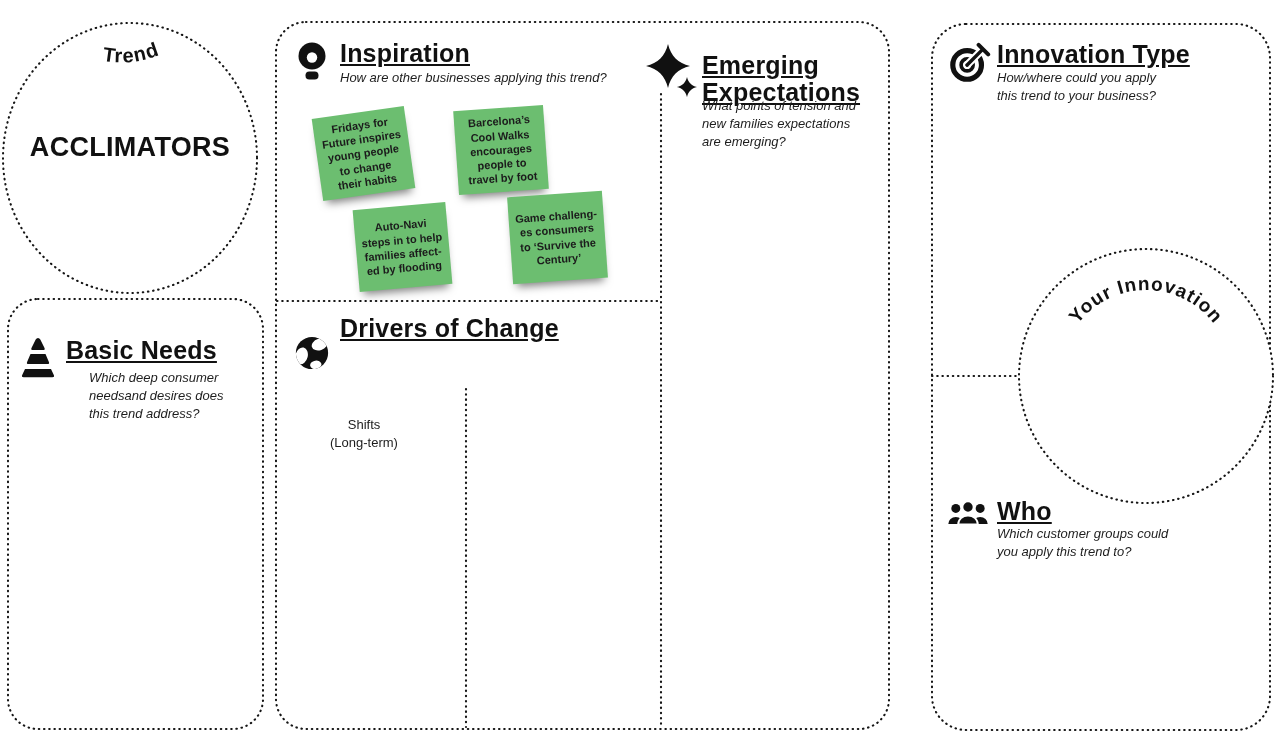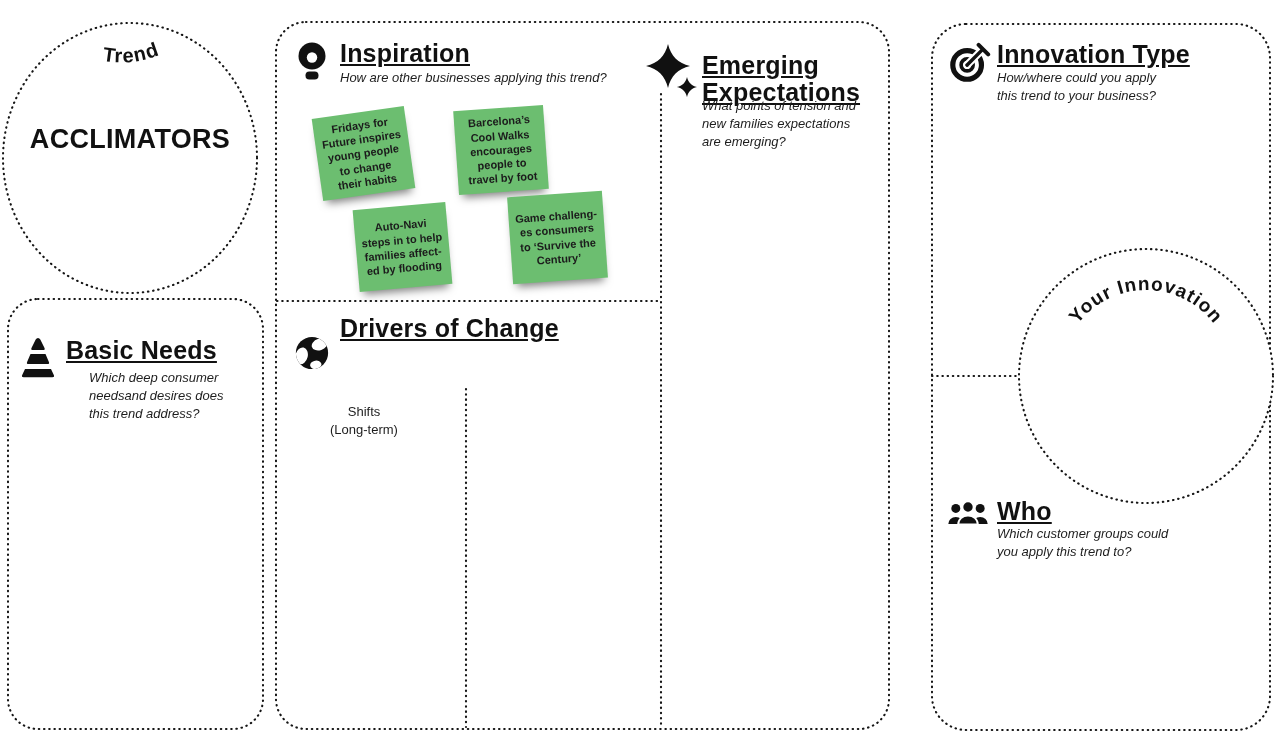--- a/index.html
+++ b/index.html
@@ -4,22 +4,22 @@
 <style>
   html,body{margin:0;padding:0;background:#fff;}
   .canvas{
     position:relative;width:1274px;height:733px;background:#fff;overflow:hidden;
     font-family:"Liberation Sans","DejaVu Sans",sans-serif;color:#161616;
   }
   .borders{position:absolute;left:0;top:0;}
   .abs{position:absolute;}
   .title{position:absolute;font-weight:800;font-size:25px;letter-spacing:.2px;color:#111;line-height:1.08;white-space:pre-line;text-decoration:underline;}
   .sub{position:absolute;font-size:13px;font-weight:500;color:#1d1d1d;line-height:1.38;white-space:pre-line;font-style:italic;}
-  .collabel{position:absolute;font-size:13px;font-weight:500;color:#1d1d1d;line-height:1.35;white-space:pre-line;text-align:center;width:140px;}
-  .bigname{position:absolute;left:5px;top:124px;width:250px;text-align:center;
+  .collabel{position:absolute;font-size:13px;font-weight:500;color:#1d1d1d;line-height:1.35;white-space:pre-line;text-align:center;width:140px;margin-top:13px;}
+  .bigname{position:absolute;left:5px;top:132px;width:250px;text-align:center;
     font-weight:800;font-size:27px;letter-spacing:.3px;color:#111;}
   .note{
     position:absolute;display:flex;align-items:center;justify-content:center;text-align:center;
     background:#6cbe70;color:#1c1c1c;font-weight:bold;font-size:11px;line-height:1.3;
     white-space:pre-line;box-shadow:0 7px 8px -4px rgba(0,0,0,.5);
   }
   .note1{left:317px;top:112px;width:93px;height:83px;transform:rotate(-8deg);}
   .note2{left:456px;top:108px;width:90px;height:84px;transform:rotate(-4deg);}
   .note3{left:356px;top:206px;width:93px;height:82px;transform:rotate(-5deg);}
   .note4{left:510px;top:194px;width:95px;height:87px;transform:rotate(-4deg);}

